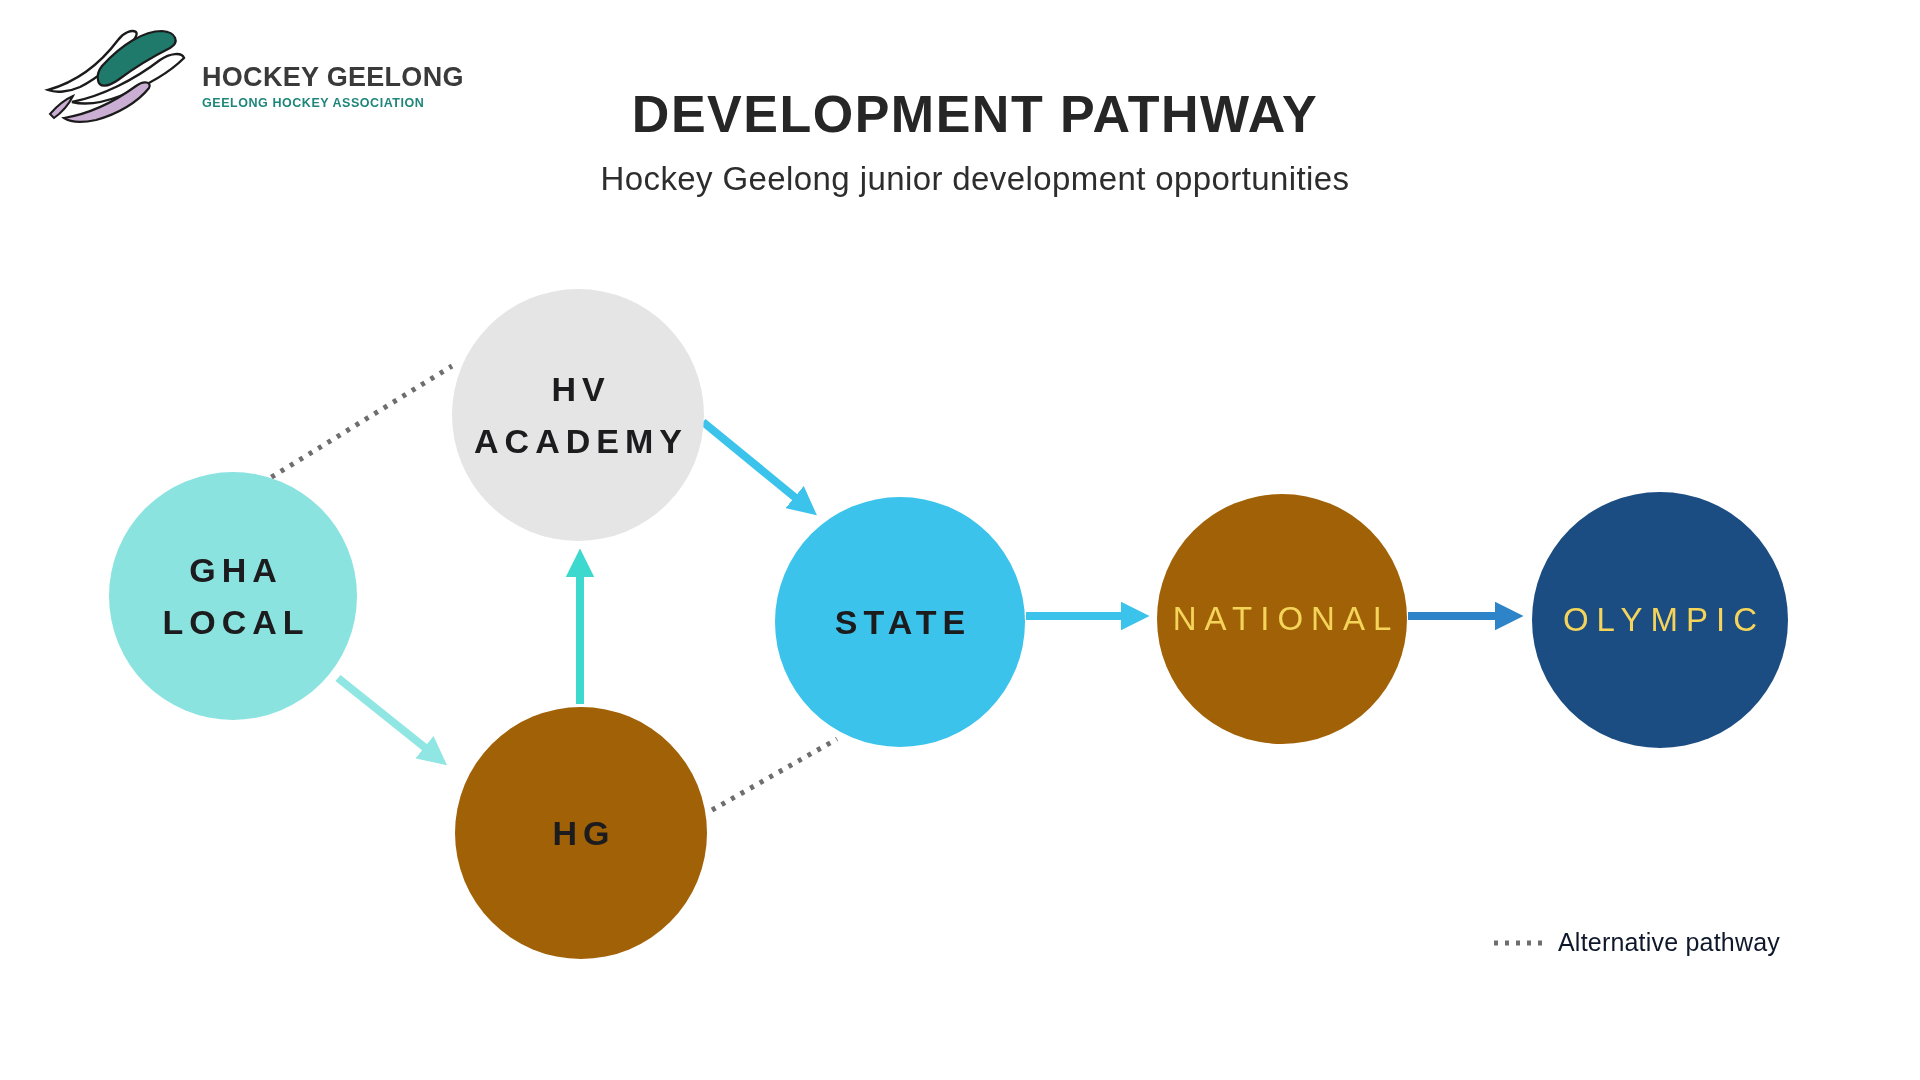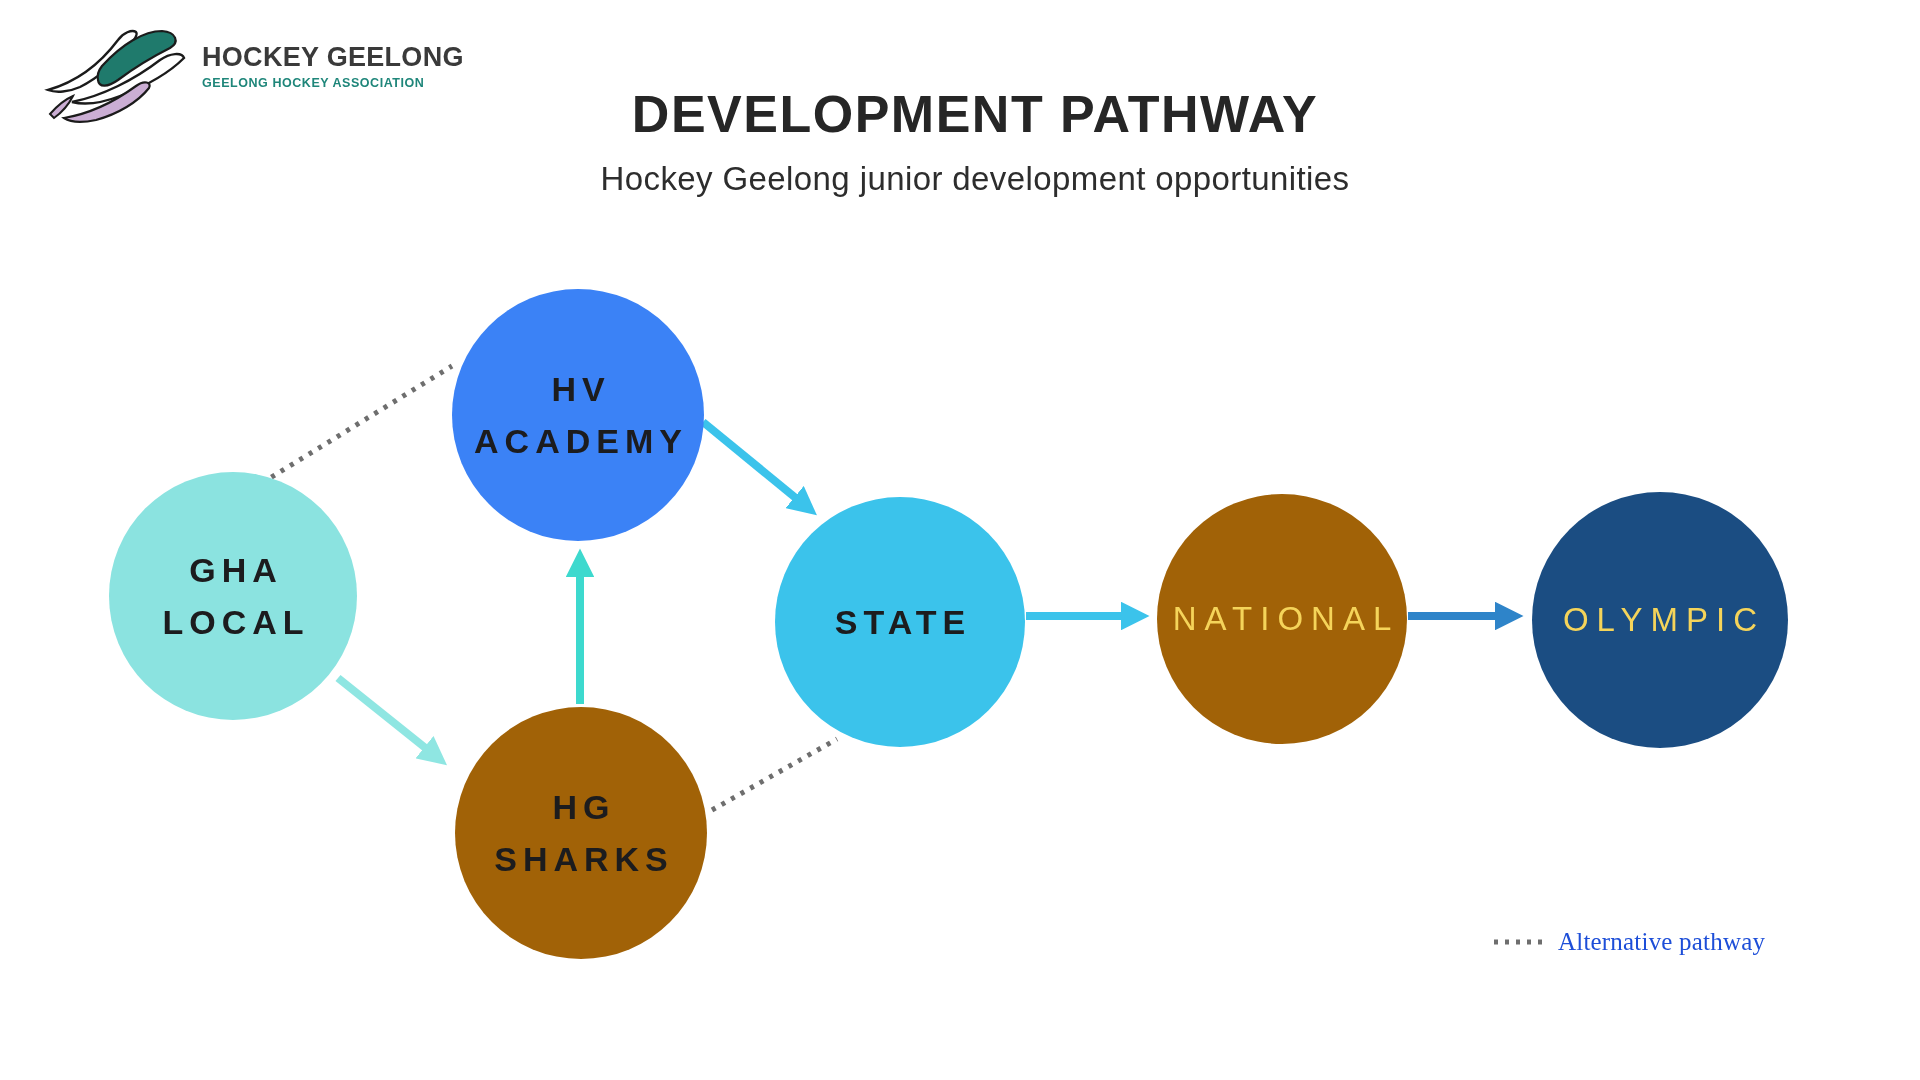--- a/index.html
+++ b/index.html
@@ -13,20 +13,21 @@
   
   .logo-wrap {
     position: absolute; left: 42px; top: 24px;
     display: flex; align-items: flex-start;
   }
   .logo-mark { width: 150px; height: 110px; }
   .logo-text { margin-left: 10px; margin-top: 18px; display: flex; flex-direction: column; }
   .logo-title {
     font-size: 27px; font-weight: bold; color: #3a3a3a; letter-spacing: 0.3px;
     white-space: nowrap;
+    margin-top: 20px;
   }
   .logo-subtitle {
     font-size: 12.5px; font-weight: bold; color: #1f867a; letter-spacing: 0.55px;
     margin-top: 3px; white-space: nowrap;
   }
   .page-title {
     position: absolute; left: 0; top: 84px; width: 1950px;
     text-align: center;
     font-size: 52px; font-weight: bold; letter-spacing: 1.5px;
     color: #262626;
@@ -44,42 +45,42 @@
     align-items: center; justify-content: center;
     text-align: center;
   }
   .node span {
     display: block;
     font-size: 34px; font-weight: bold;
     letter-spacing: 6px; text-indent: 6px;
     line-height: 52px; color: #1c1c1e;
   }
   .node-gha     { left: 109px; top: 472px; width: 248px; height: 248px; background: #8be3e0; }
-  .node-hv      { left: 452px; top: 289px; width: 252px; height: 252px; background: #3b82f6; }
+  .node-hv      { left: 452px; top: 289px; width: 252px; height: 252px; background: #e5e5e5; }
   .node-hg      { left: 455px; top: 707px; width: 252px; height: 252px; background: #a16207; }
   .node-state   { left: 775px; top: 497px; width: 250px; height: 250px; background: #3bc3eb; }
   .node-national{ left: 1157px; top: 494px; width: 250px; height: 250px; background: #a16207; }
   .node-olympic { left: 1532px; top: 492px; width: 256px; height: 256px; background: #1b4d82; }
   .node-national span, .node-olympic span {
     font-weight: normal; font-size: 33px; letter-spacing: 8px; text-indent: 8px;
     color: #f5d45a;
   }
   
   .arrows {
     position: absolute; left: 0; top: 0;
     width: 1920px; height: 1080px;
     pointer-events: none;
   }
   
   .legend {
     position: absolute; left: 1492px; top: 928px;
     display: flex; align-items: center;
   }
   .legend-label {
-    font-size: 25px; color: #1d4ed8; margin-left: 16px; letter-spacing: 0.2px; font-family: Liberation Serif, serif;
+    font-size: 25px; color: #0f172a; margin-left: 16px; letter-spacing: 0.2px;
   }
 </style>
 </head>
 <body>
 
 <div class="logo-wrap">
   <svg class="logo-mark" viewBox="0 0 150 110">
     <path d="M6 66 C34 58 58 40 76 16 C81 9 90 5 94 8 C96 10 93 15 88 21 C74 38 58 53 38 63 C27 68 14 69 6 66 Z" fill="#ffffff" stroke="#1b1b1b" stroke-width="2.4"></path>
     <path d="M60 42 C80 20 102 7 120 7 C134 8 138 18 128 24 C110 33 92 44 76 56 C66 63 57 64 56 56 C55 51 56 47 60 42 Z" fill="#1f7a6c" stroke="#1b1b1b" stroke-width="2.2"></path>
     <path d="M30 78 C60 72 92 56 118 36 C128 29 140 28 142 34 C128 48 104 62 78 72 C60 79 42 81 30 78 Z" fill="#ffffff" stroke="#1b1b1b" stroke-width="2.4"></path>
@@ -126,21 +127,20 @@
   <span>LOCAL</span>
 </div>
 
 <div class="node node-hv">
   <span>HV</span>
   <span>ACADEMY</span>
 </div>
 
 <div class="node node-hg">
   <span>HG</span>
-  <span>SHARKS</span>
 </div>
 
 <div class="node node-state">
   <span>STATE</span>
 </div>
 
 <div class="node node-national">
   <span>NATIONAL</span>
 </div>
 

